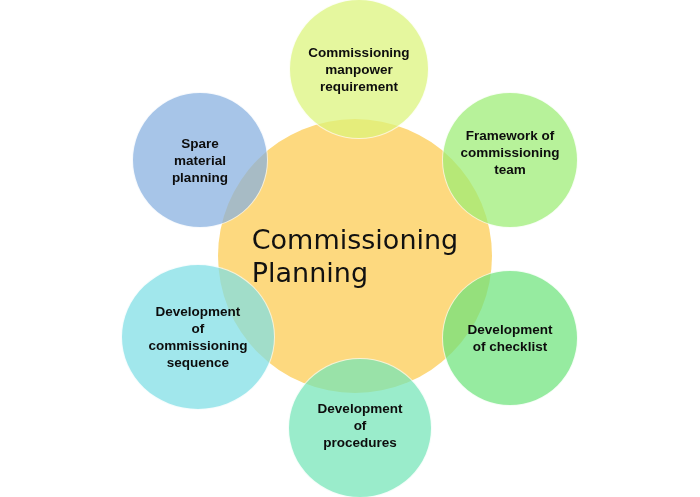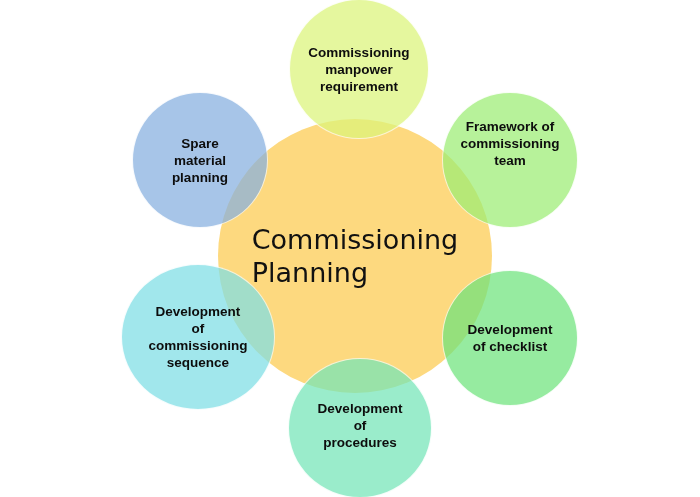--- a/index.html
+++ b/index.html
@@ -88,21 +88,21 @@
   <div class="circle sat" style="left:132px; top:92px; width:136px; height:136px; background:#86b0e0;"></div>
 
   <div class="center-text-wrap">
     <div class="center-label">Commissioning
 Planning</div>
   </div>
 
   <div class="sat-label" style="left:289px; top:-1px; width:140px; height:140px;">Commissioning
 manpower
 requirement</div>
-  <div class="sat-label" style="left:442px; top:75px; width:136px; height:136px;">Framework of
+  <div class="sat-label" style="left:442px; top:84px; width:136px; height:136px;">Framework of
 commissioning
 team</div>
   <div class="sat-label" style="left:442px; top:270px; width:136px; height:136px;">Development
 of checklist</div>
   <div class="sat-label" style="left:288px; top:355px; width:144px; height:140px;">Development
 of
 procedures</div>
   <div class="sat-label" style="left:121px; top:264px; width:154px; height:146px;">Development
 of
 commissioning

